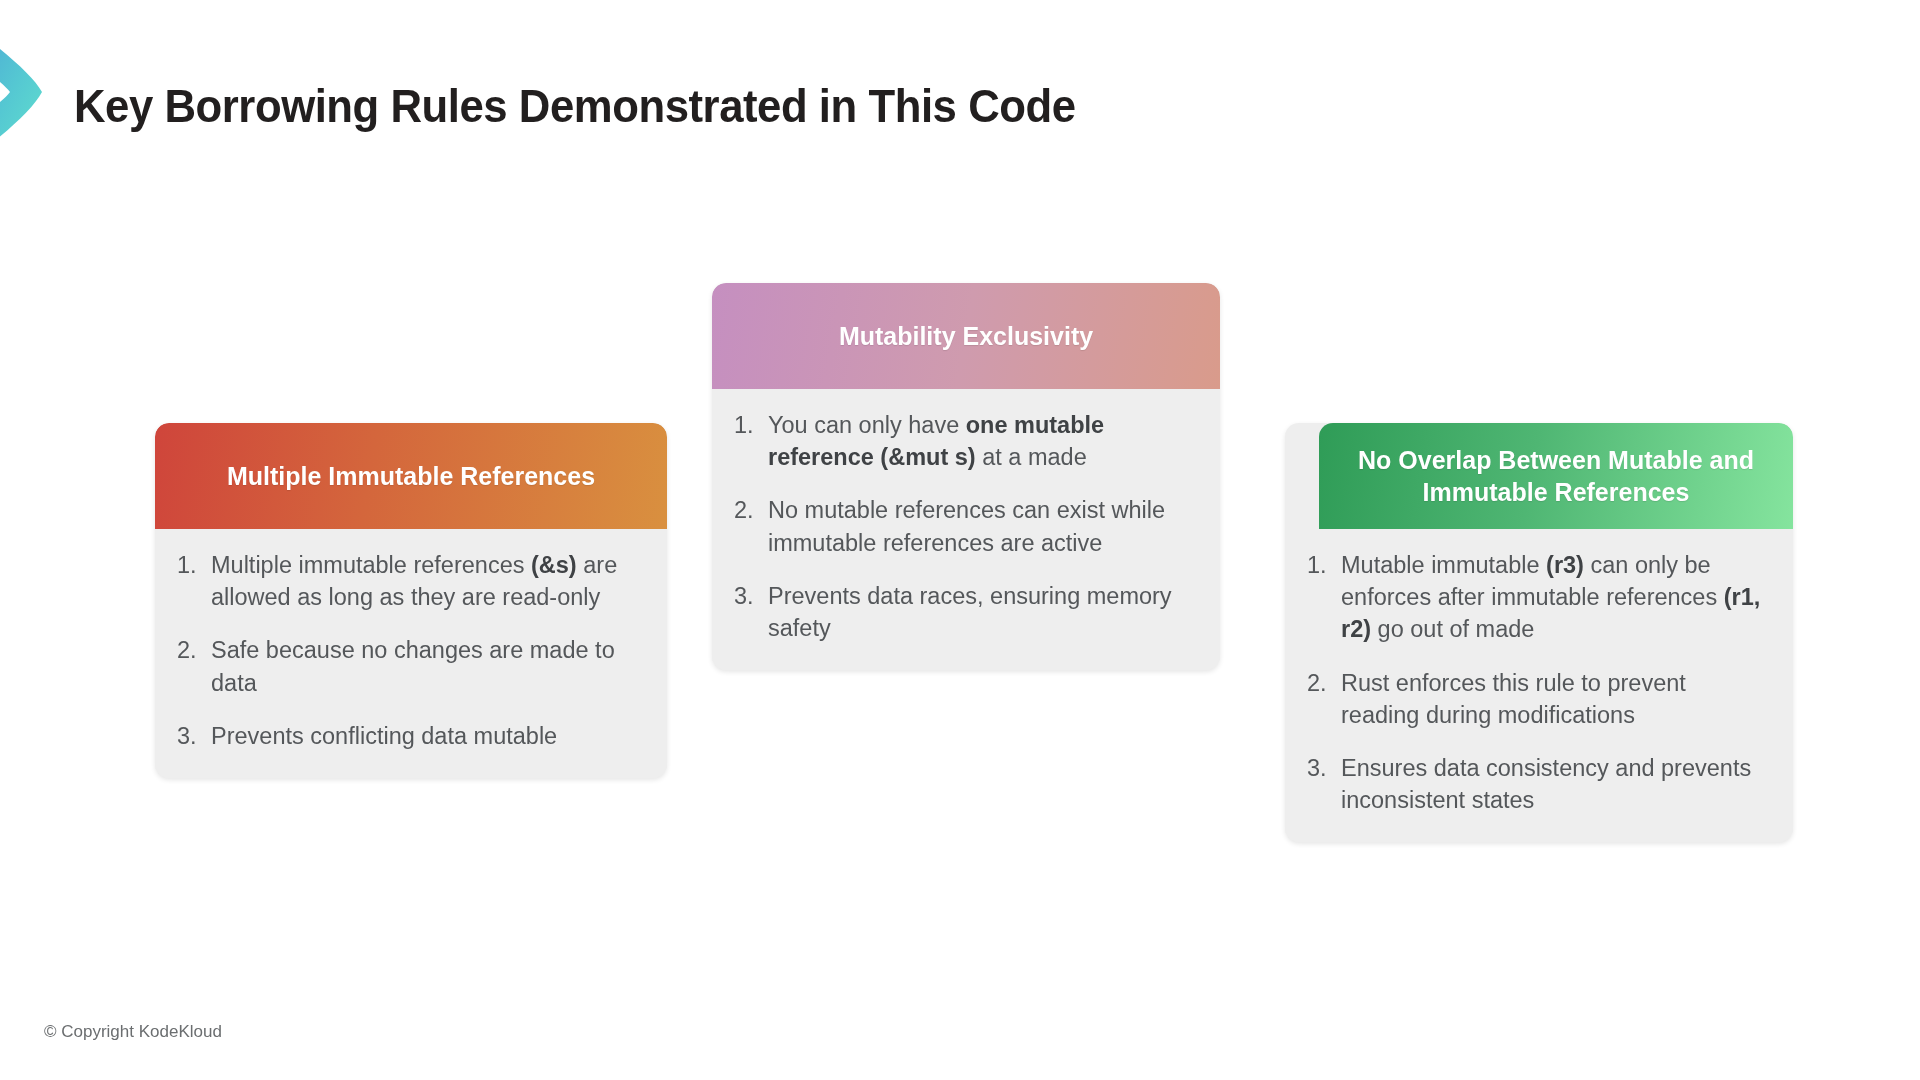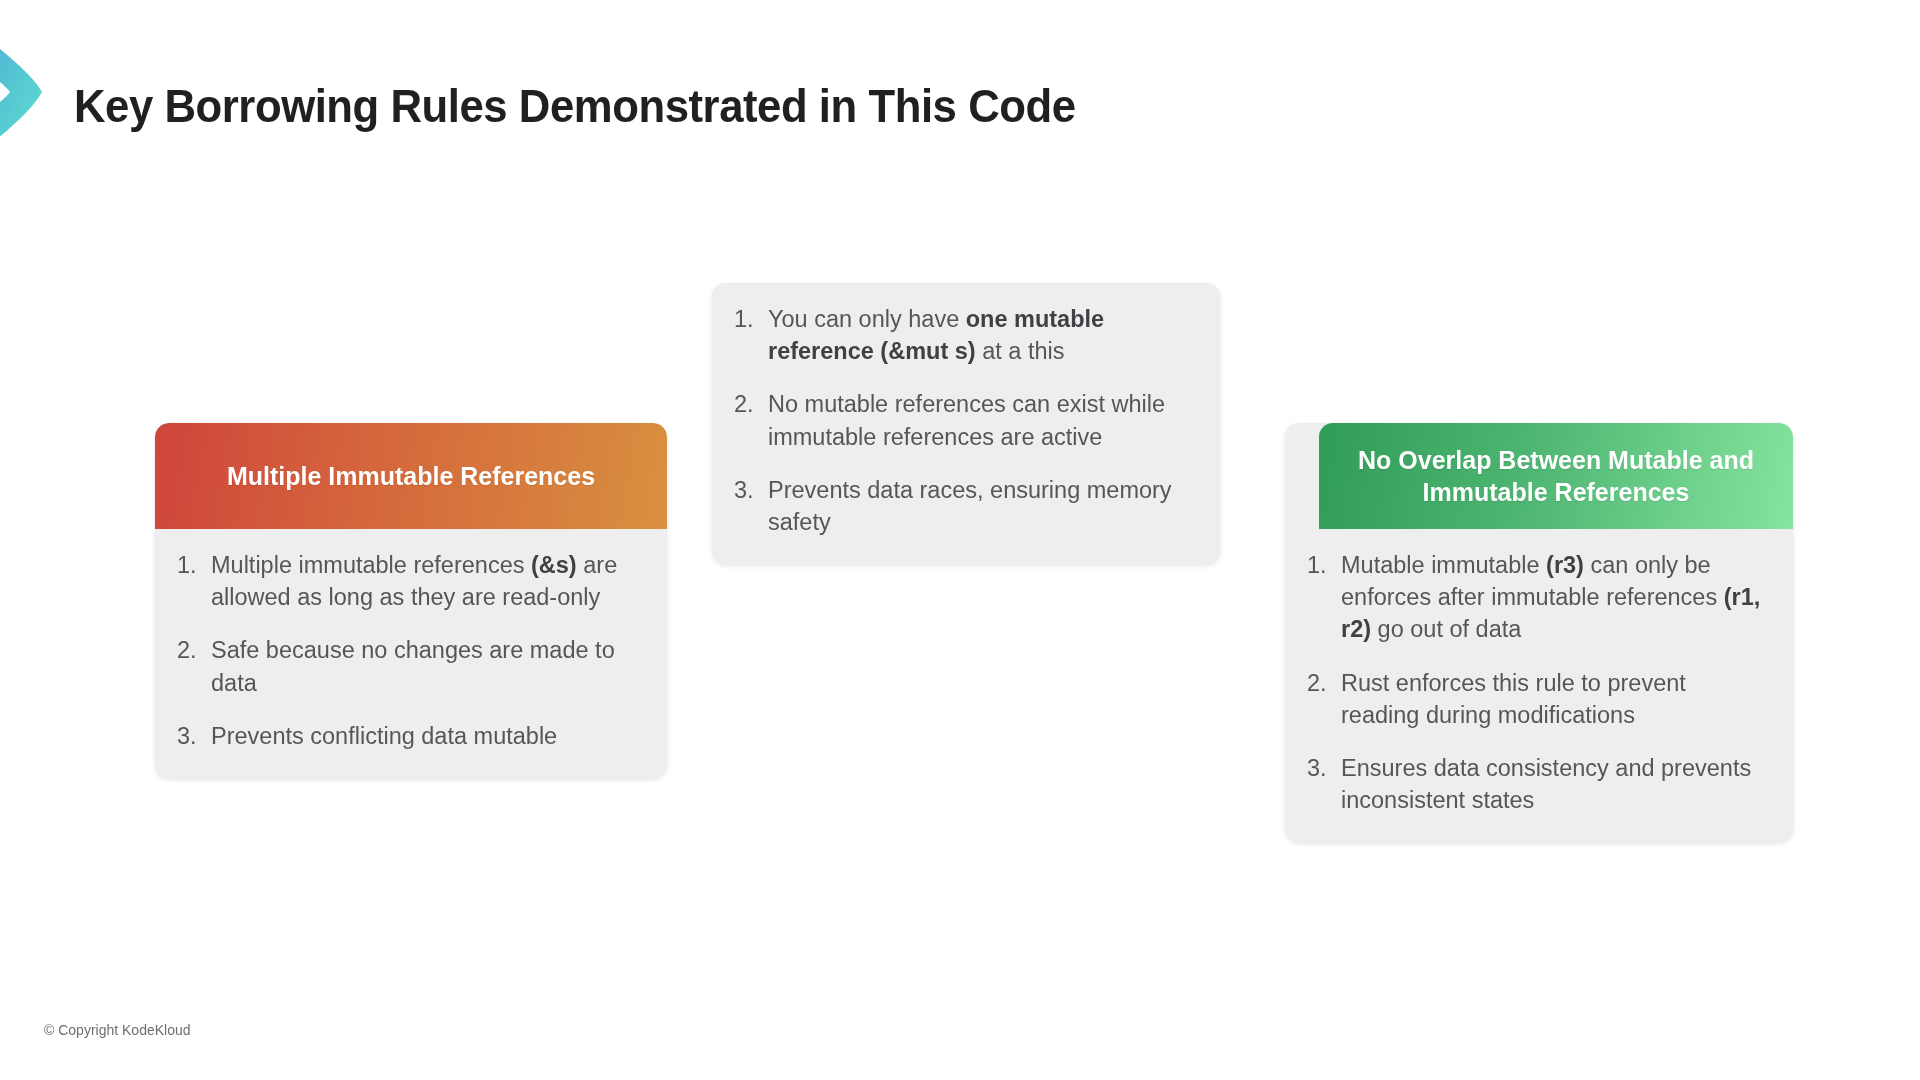--- a/index.html
+++ b/index.html
@@ -111,21 +111,21 @@
   #card-immutable  .card-header { min-height: 106px; }
   #card-mutability .card-header { min-height: 106px; }
   #card-no-overlap .card-header { min-height: 106px; }
 
   
   .footer-copyright {
     position: absolute;
     left: 44px;
     top: 1022px;
     font-family: "Liberation Sans", sans-serif;
-    font-size: 14px;
+    font-size: 17px;
     color: #6b6e70;
   }
 </style>
 </head>
 <body>
 
 <svg class="logo-chevron" viewBox="0 0 90 150" xmlns="http://www.w3.org/2000/svg">
   <defs>
     <linearGradient id="chevGrad" x1="0" y1="0" x2="1" y2="1">
       <stop offset="0%" stop-color="#4aa3d6"></stop>
@@ -152,45 +152,46 @@
         </li>
         <li class="card-item">
           <span class="card-item-num">3.</span>
           <span class="card-item-text"><span>Prevents conflicting data mutable</span></span>
         </li>
       </ol>
   </div>
 </div>
 
 <div class="card" id="card-mutability">
+  <div class="card-header">Mutability Exclusivity</div>
   <div class="card-body">
     <ol class="card-list">
         <li class="card-item">
           <span class="card-item-num">1.</span>
-          <span class="card-item-text"><span>You can only have </span><b>one mutable reference (&amp;mut s)</b><span> at a this</span></span>
+          <span class="card-item-text"><span>You can only have </span><b>one mutable reference (&amp;mut s)</b><span> at a made</span></span>
         </li>
         <li class="card-item">
           <span class="card-item-num">2.</span>
           <span class="card-item-text"><span>No mutable references can exist while immutable references are active</span></span>
         </li>
         <li class="card-item">
           <span class="card-item-num">3.</span>
           <span class="card-item-text"><span>Prevents data races, ensuring memory safety</span></span>
         </li>
       </ol>
   </div>
 </div>
 
 <div class="card" id="card-no-overlap">
   <div class="card-header">No Overlap Between Mutable and Immutable References</div>
   <div class="card-body">
     <ol class="card-list">
         <li class="card-item">
           <span class="card-item-num">1.</span>
-          <span class="card-item-text"><span>Mutable immutable </span><b>(r3)</b><span> can only be enforces after immutable references </span><b>(r1, r2)</b><span> go out of data</span></span>
+          <span class="card-item-text"><span>Mutable immutable </span><b>(r3)</b><span> can only be enforces after immutable references </span><b>(r1, r2)</b><span> go out of made</span></span>
         </li>
         <li class="card-item">
           <span class="card-item-num">2.</span>
           <span class="card-item-text"><span>Rust enforces this rule to prevent reading during modifications</span></span>
         </li>
         <li class="card-item">
           <span class="card-item-num">3.</span>
           <span class="card-item-text"><span>Ensures data consistency and prevents inconsistent states</span></span>
         </li>
       </ol>

